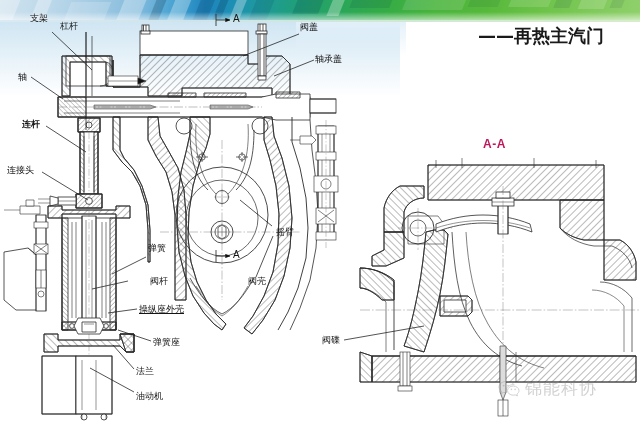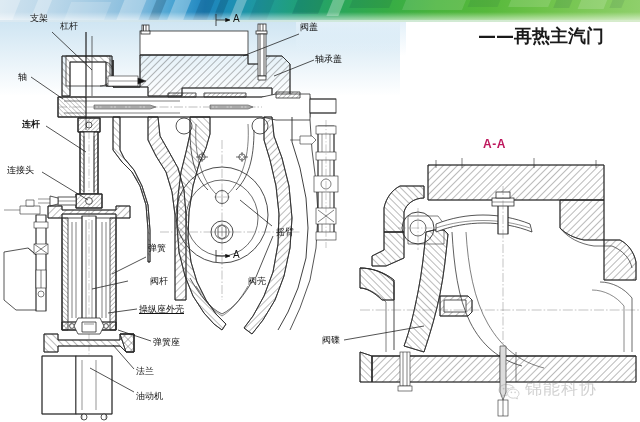--- a/index.html
+++ b/index.html
@@ -98,21 +98,21 @@
     color: #141414;
     white-space: nowrap;
     line-height: 1;
   }
 
   
   #watermark {
     position: absolute;
     left: 498px; top: 377px;
     display: flex;
-    align-items: flex-end;
+    align-items: center;
     gap: 5px;
     opacity: 0.40;
     pointer-events: none;
   }
   #watermark .wm-text {
     font-family: "DejaVu Sans", "Liberation Sans", sans-serif;
     font-size: 17px;
     color: #8c8c8c;
     letter-spacing: 1px;
   }

